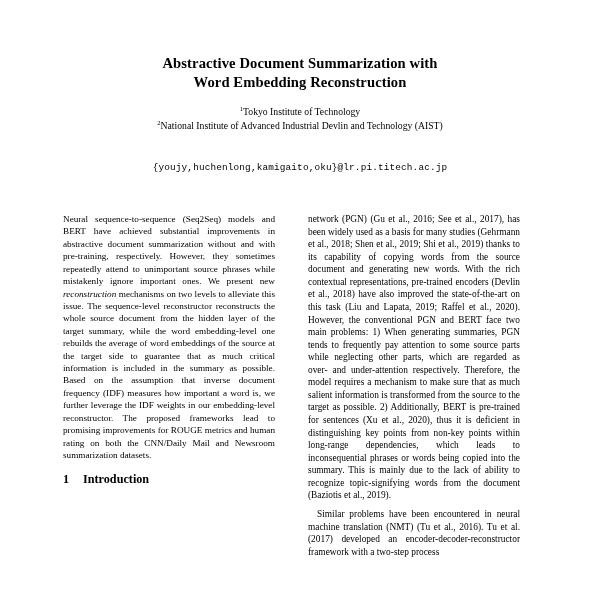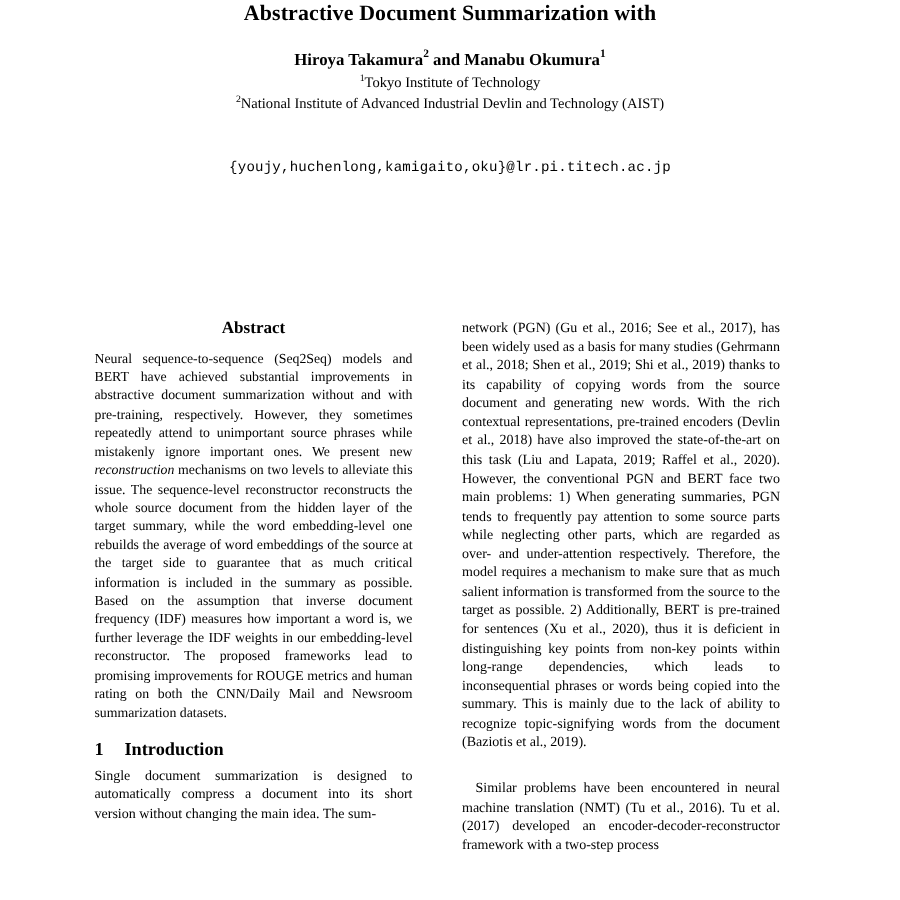--- a/index.html
+++ b/index.html
@@ -19,20 +19,21 @@
   .page {
     position: relative;
     width: 600px;
     height: 600px;
     background: #ffffff;
     box-sizing: border-box;
   }
 
   
   .title-block {
+    padding-top: 54px;
     text-align: center;
   }
   .paper-title {
     font-size: 14.6px;
     font-weight: bold;
     line-height: 1.28;
     letter-spacing: 0.1px;
     margin: 0 auto;
     width: 420px;
   }
@@ -101,67 +102,63 @@
   .section-head .secnum { width: 11px; }
 
   p.para {
     margin: 0;
     font-size: 9.35px;
     line-height: 1.345;
     text-align: justify;
     text-justify: inter-word;
     hyphens: manual;
   }
-  p.para + p.para { text-indent: 9px; margin-top: 18px; }
+  p.para + p.para { text-indent: 9px; margin-top: 6px; }
   p.abs { font-size: 9.2px; line-height: 1.35; }
 
   em.it { font-style: italic; }
 </style>
 </head>
 <body>
 
 <div class="page">
 
   <div class="title-block">
 
     <h1 class="paper-title">
       <span class="tline">Abstractive Document Summarization with</span>
+      <span class="tline">Word Embedding Reconstruction</span>
     </h1>
 
     <div class="authors">
-      <span class="aline">
-        <span title="Hiroya Takamura and Manabu Okumura">Hiroya Takamura<sup>2</sup> and Manabu Okumura<sup>1</sup></span>
-      </span>
     </div>
 
     <div class="affiliations">
       <span class="affline"><sup>1</sup><span>Tokyo Institute of Technology</span></span>
       <span class="affline"><sup>2</sup><span>National Institute of Advanced Industrial Devlin and Technology (AIST)</span></span>
     </div>
 
     <div class="emails">
       <span class="emline">{youjy,huchenlong,kamigaito,oku}@lr.pi.titech.ac.jp</span>
     </div>
 
   </div>
 
   <div class="columns">
 
     <div class="col">
 
-      <div class="abstract-head">Abstract</div>
 
       <p class="para abs"><span>Neural sequence-to-sequence (Seq2Seq) models and BERT have achieved substantial improvements in abstractive document summarization without and with pre-training, respectively. However, they sometimes repeatedly attend to unimportant source phrases while mistakenly ignore important ones. We present new </span><em class="it">reconstruction</em><span> mechanisms on two levels to alleviate this issue. The sequence-level reconstructor reconstructs the whole source document from the hidden layer of the target summary, while the word embedding-level one rebuilds the average of word embeddings of the source at the target side to guarantee that as much critical information is included in the summary as possible. Based on the assumption that inverse document frequency (IDF) measures how important a word is, we further leverage the IDF weights in our embedding-level reconstructor. The proposed frameworks lead to promising improvements for ROUGE metrics and human rating on both the CNN/Daily Mail and Newsroom summarization datasets.</span></p>
 
       <div class="section-head">
         <span class="secnum">1</span>
         <span>Introduction</span>
       </div>
 
-      <p class="para">Single document summarization is designed to automatically compress a document into its short version without changing the main idea. The sum-</p>
 
     </div>
 
     <div class="col">
 
       <p class="para">network (PGN) (Gu et al., 2016; See et al., 2017), has been widely used as a basis for many studies (Gehrmann et al., 2018; Shen et al., 2019; Shi et al., 2019) thanks to its capability of copying words from the source document and generating new words. With the rich contextual representations, pre-trained encoders (Devlin et al., 2018) have also improved the state-of-the-art on this task (Liu and Lapata, 2019; Raffel et al., 2020). However, the conventional PGN and BERT face two main problems: 1) When generating summaries, PGN tends to frequently pay attention to some source parts while neglecting other parts, which are regarded as over- and under-attention respectively. Therefore, the model requires a mechanism to make sure that as much salient information is transformed from the source to the target as possible. 2) Additionally, BERT is pre-trained for sentences (Xu et al., 2020), thus it is deficient in distinguishing key points from non-key points within long-range dependencies, which leads to inconsequential phrases or words being copied into the summary. This is mainly due to the lack of ability to recognize topic-signifying words from the document (Baziotis et al., 2019).</p>
 
       <p class="para">Similar problems have been encountered in neural machine translation (NMT) (Tu et al., 2016). Tu et al. (2017) developed an encoder-decoder-reconstructor framework with a two-step process</p>
 
     </div>

